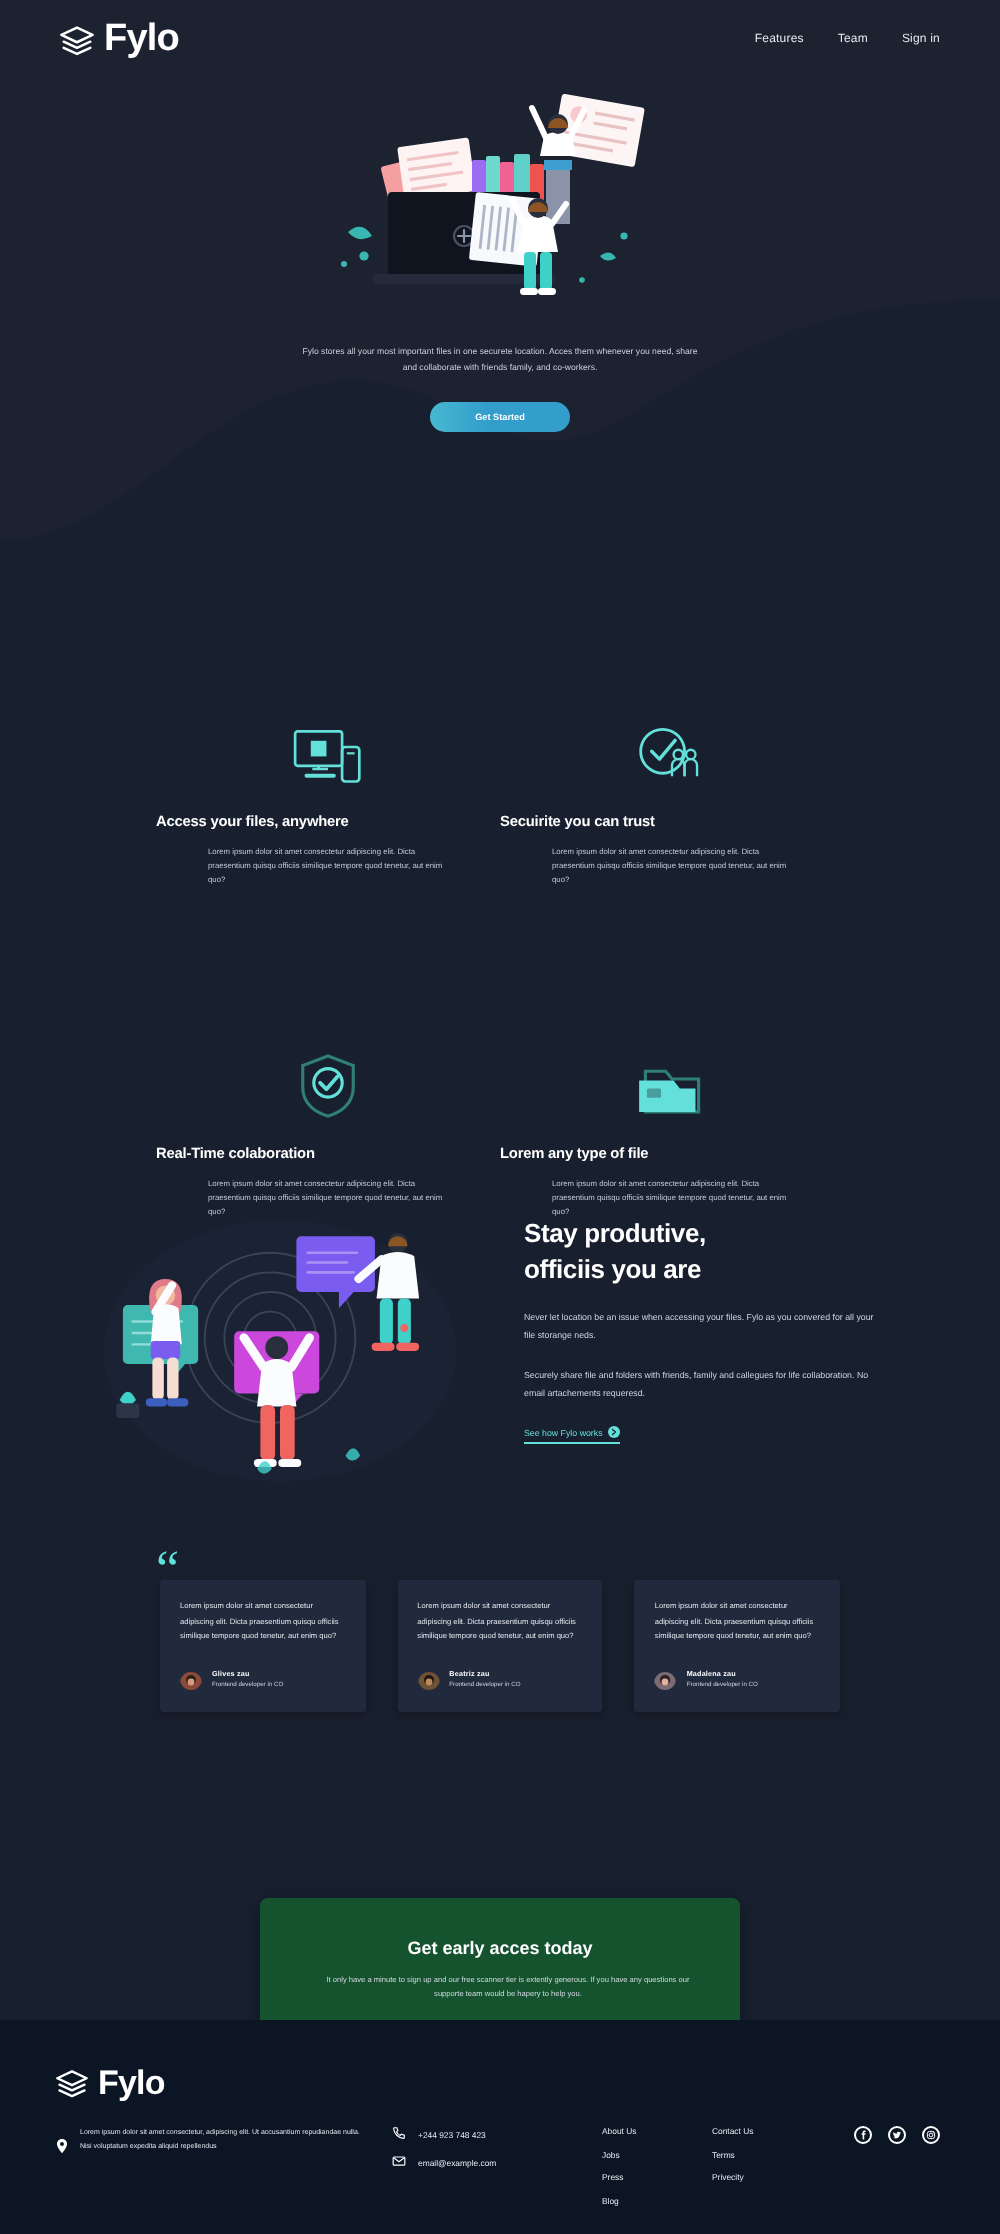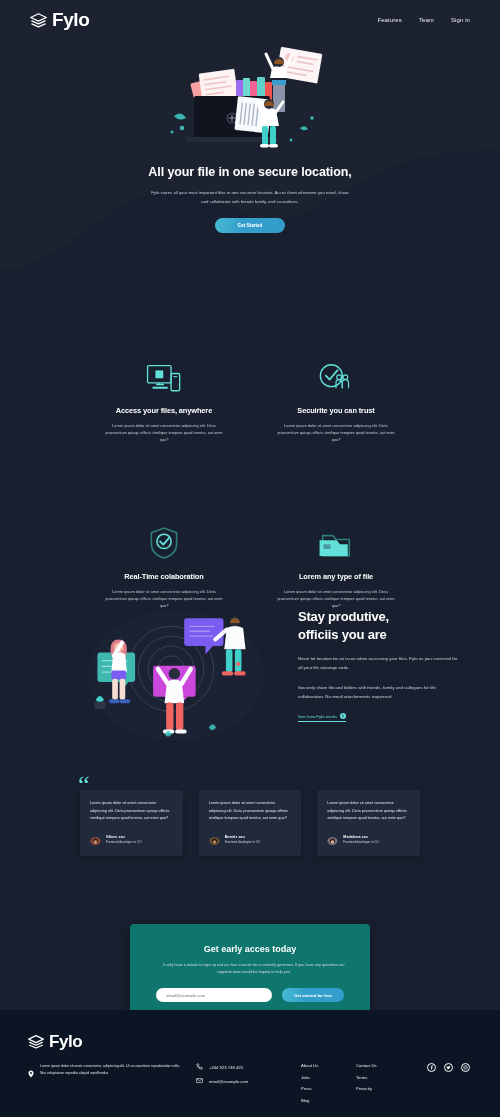--- a/index.html
+++ b/index.html
@@ -26,48 +26,48 @@
 
   .hero-copy { position:absolute; left:0; top:164px; width:500px; text-align:center; z-index:10; }
   .hero-title { font-size:12.5px; font-weight:700; line-height:1.38; letter-spacing:-0.1px; color:#fff; }
   .hero-sub { margin:8px auto 0; width:200px; font-size:4.3px; line-height:1.95; color:#c9cfdb; }
   .btn-primary { margin-top:12px; display:inline-block; width:70px; height:15px; line-height:15px; border-radius:8px;
     background:linear-gradient(90deg,#65e2d9 -60%,#339ecc 40%); color:#fff; font-size:4.6px; font-weight:700; text-align:center; }
 
   
   .features { position:absolute; left:0; top:330px; width:500px; height:240px; }
   .fgrid { display:grid; grid-template-columns:1fr 1fr; row-gap:76px; padding:24px 78px 0; }
-  .fcard { text-align:center; }
+  .fcard { }
   .ficon { height:40px; display:flex; align-items:flex-end; justify-content:center; }
   .ftitle { margin-top:12px; font-size:7.4px; font-weight:700; color:#fff; letter-spacing:-0.1px; }
   .fdesc { margin:7px auto 0; width:120px; font-size:3.9px; line-height:1.85; color:#c3c9d6; }
 
   
-  .productive { position:absolute; left:0; top:582px; width:500px; height:185px; display:flex;padding-left:36px; }
+  .productive { position:absolute; left:0; top:582px; width:500px; height:185px; display:flex; }
   .prod-illu { width:230px; padding-left:50px; padding-top:6px; }
   .prod-copy { width:250px; padding:26px 40px 0 32px; }
   .prod-title { font-size:13px; font-weight:700; line-height:1.35; color:#fff; letter-spacing:-0.2px; }
   .prod-p { margin-top:12px; font-size:4.4px; line-height:1.95; color:#cfd4de; }
   .prod-link { margin-top:12px; display:inline-flex; align-items:center; gap:3px; font-size:4.4px; color:#62e0d9;
     border-bottom:0.6px solid #62e0d9; padding-bottom:2px; text-decoration:none; }
   .prod-link .arrow { display:inline-flex; }
 
   
   .testimonials { position:absolute; left:0; top:780px; width:500px; height:110px; }
   .quote-mark { position:absolute; left:78px; top:-8px; font-size:26px; line-height:1; color:#62e0d9; font-family:"Liberation Serif", serif; z-index:1; }
   .tgrid { display:flex; gap:16px; padding:10px 80px 0; position:relative; z-index:2; }
   .tcard { flex:1; background:#202a3c; border-radius:2px; padding:10px 10px 11px; box-shadow:0 2px 6px rgba(0,0,0,0.25); }
   .tquote { font-size:3.8px; line-height:2.0; color:#e3e7ef; }
   .tperson { margin-top:11px; display:flex; align-items:center; gap:5px; }
   .tavatar { width:11px; height:11px; border-radius:50%; overflow:hidden; flex:0 0 auto; }
   .tname { font-size:3.6px; font-weight:700; color:#fff; letter-spacing:0.1px; }
   .trole { font-size:3.1px; color:#cfd4de; margin-top:1.5px; }
 
   
-  .early { position:absolute; left:130px; top:924px; width:240px; height:90px; background:#0f766e;
+  .early { position:absolute; left:130px; top:949px; width:240px; height:90px; background:#14532d;
     border-radius:4px; box-shadow:0 3px 10px rgba(0,0,0,0.35); padding:20px 26px 0; text-align:center; }
   .early-title { font-size:9px; font-weight:700; color:#fff; }
   .early-sub { margin:8px auto 0; width:196px; font-size:3.8px; line-height:1.9; color:#d3d8e2; }
   .early-form { margin-top:12px; display:flex; gap:10px; justify-content:center; }
   .email-input { width:116px; height:14px; border-radius:7px; border:none; background:#fff; color:#b7bcc7;
     font-size:4.2px; padding:0 10px; font-family:"Liberation Sans", sans-serif; outline:none; }
   .btn-free { width:62px; height:14px; border:none; border-radius:7px; background:linear-gradient(90deg,#65e2d9 -60%,#339ecc 40%);
     color:#fff; font-size:4.2px; font-weight:700; font-family:"Liberation Sans", sans-serif; cursor:pointer; }
 
   
@@ -186,21 +186,20 @@
       <circle cx="22" cy="92" r="2.3"></circle>
       <circle cx="12" cy="96" r="1.5"></circle>
       <path d="M140 92 q5 -4 8 1 q-5 3 -8 -1 z"></path>
       <circle cx="152" cy="82" r="1.8"></circle>
       <circle cx="131" cy="104" r="1.4"></circle>
     </g>
   </svg>
 
   <div class="hero-copy">
     <div class="hero-title">
-      <div>All your file in one secure location,</div>
     </div>
     <div class="hero-sub">Fylo stores all your most important files in one securete location. Acces them whenever you need, share and collaborate with friends family, and co-workers.</div>
     <div class="btn-primary">Get Started</div>
   </div>
 
   <div class="features">
     <div class="fgrid">
 
       <div class="fcard">
         <div class="ficon">

